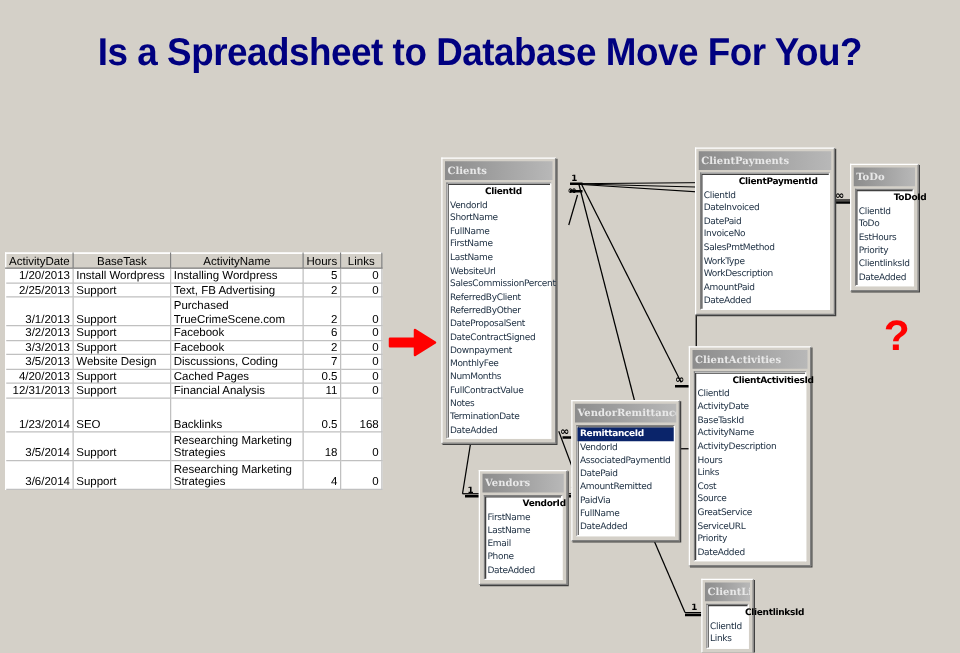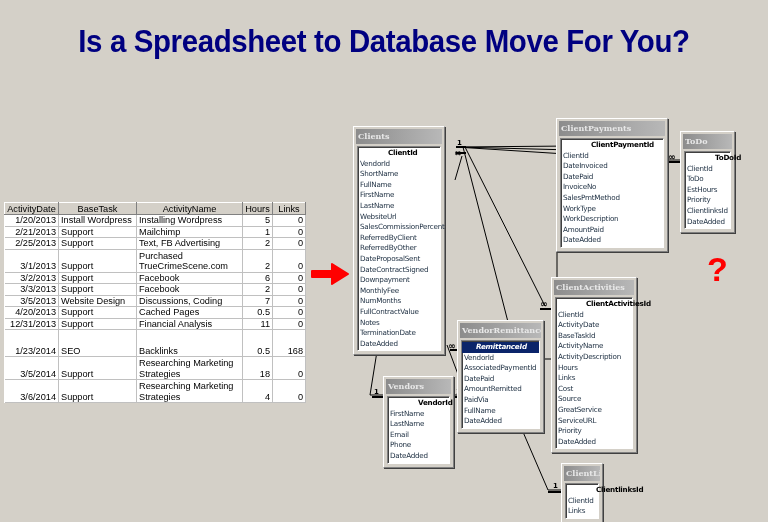--- a/index.html
+++ b/index.html
@@ -49,21 +49,21 @@
     line-height: 15px; padding-left: 2px; white-space: nowrap; overflow: hidden;
   }
   .dbt .bd {
     background: #ffffff; border: 1px solid #808080; border-right-color: #fff; border-bottom-color: #fff;
     box-shadow: inset 1px 1px 0 #404040;
     padding: 1px 2px; font-family: "DejaVu Sans", sans-serif; font-size: 7.2px; color: #1a2c3f;
     letter-spacing: -0.25px;
   }
   .dbt .fld { height: 10.6px; line-height: 10.6px; white-space: nowrap; }
   .dbt .fld.pk { font-weight: bold; color: #000; padding-left: 28px; }
-  .dbt .fld.sel { background: #0a246a; color: #fff; margin: 0 -2px; padding-left: 14px; font-style: italic; }
+  .dbt .fld.sel { background: #0a246a; color: #fff; margin: 0 -2px; padding-left: 2px; }
 
   svg.lines { position: absolute; left: 0; top: 0; width: 768px; height: 522px; pointer-events: none; }
   .card { position: absolute; font-family: "DejaVu Sans", sans-serif; font-weight: bold; font-size: 7px; color: #000; }
 </style>
 </head>
 <body>
 
 <div class="title">Is a Spreadsheet to Database Move For You?</div>
 
 <table class="sheet">
@@ -75,27 +75,20 @@
       <th style="width:30px">Hours</th>
       <th style="width:33px">Links</th>
     </tr>
   </thead>
   <tbody>
     <tr>
       <td class="num">1/20/2013</td>
       <td class="txt">Install Wordpress</td>
       <td class="txt">Installing Wordpress</td>
       <td class="num">5</td>
-      <td class="num">0</td>
-    </tr>
-    <tr>
-      <td class="num">2/21/2013</td>
-      <td class="txt">Support</td>
-      <td class="txt">Mailchimp</td>
-      <td class="num">1</td>
       <td class="num">0</td>
     </tr>
     <tr>
       <td class="num">2/25/2013</td>
       <td class="txt">Support</td>
       <td class="txt">Text, FB Advertising</td>
       <td class="num">2</td>
       <td class="num">0</td>
     </tr>
     <tr class="tall">
@@ -278,21 +271,21 @@
     <div class="fld pk">ToDoId</div>
     <div class="fld">ClientId</div>
     <div class="fld">ToDo</div>
     <div class="fld">EstHours</div>
     <div class="fld">Priority</div>
     <div class="fld">ClientlinksId</div>
     <div class="fld">DateAdded</div>
   </div>
 </div>
 
-<div class="dbt" style="left:551px;top:277px;width:86px;">
+<div class="dbt" style="left:551px;top:277px;width:98px;">
   <div class="hd">ClientActivities</div>
   <div class="bd">
     <div class="fld pk">ClientActivitiesId</div>
     <div class="fld">ClientId</div>
     <div class="fld">ActivityDate</div>
     <div class="fld">BaseTaskId</div>
     <div class="fld">ActivityName</div>
     <div class="fld">ActivityDescription</div>
     <div class="fld">Hours</div>
     <div class="fld">Links</div>

